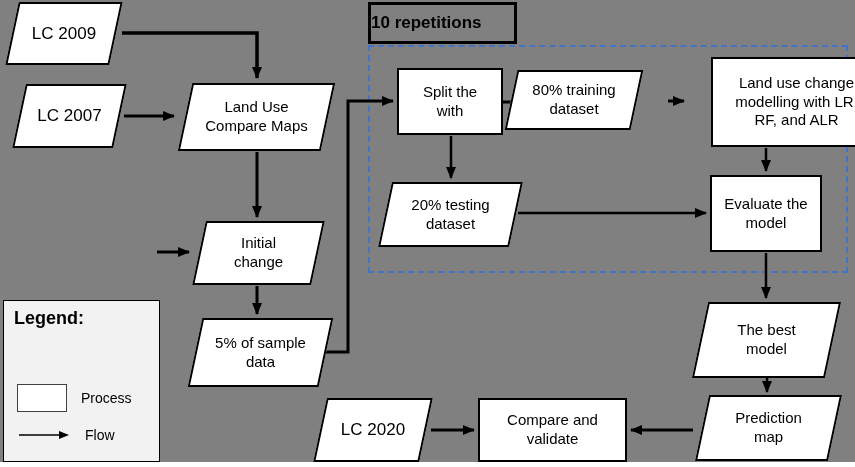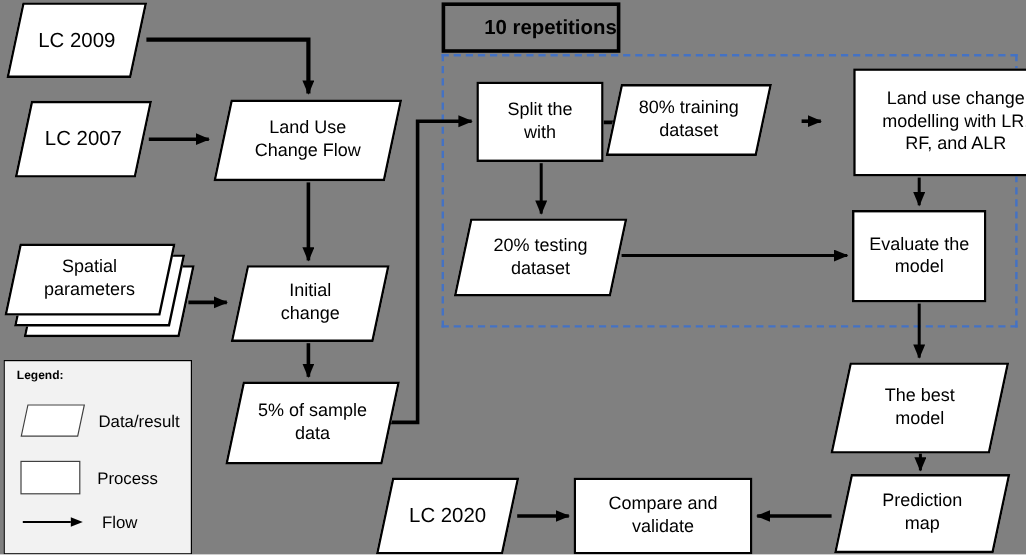--- a/index.html
+++ b/index.html
@@ -28,29 +28,29 @@
   
   .label{
     position:absolute;inset:0;display:flex;align-items:center;justify-content:center;
     text-align:center;white-space:pre-line;font-size:15px;line-height:1.25;z-index:4;
   }
   .big .label{font-size:17px;}
   
   .rep-box{
     position:absolute;left:368px;top:2px;width:149px;height:42px;
     border:3px solid #000;box-sizing:border-box;z-index:3;
-    display:flex;align-items:center;justify-content:flex-end;
+    display:flex;align-items:center;justify-content:flex-start;
     font-weight:bold;font-size:17px;
   }
   
   .legend{
     position:absolute;left:3px;top:300px;width:157px;height:162px;
     background:#f2f2f2;border:1px solid #000;box-sizing:border-box;z-index:3;
   }
-  .legend-title{position:absolute;left:10px;top:7px;font-weight:bold;font-size:10px;}
+  .legend-title{position:absolute;left:10px;top:7px;font-weight:bold;font-size:18px;}
   .legend-item{position:absolute;left:13px;display:flex;align-items:center;}
   .legend-shape-para{
     width:48px;height:27px;background:#fff;border:1.5px solid #404040;
     box-sizing:border-box;transform:skewX(-12deg);margin-left:3px;
   }
   .legend-shape-rect{
     width:50px;height:28px;background:#fff;border:1.5px solid #404040;box-sizing:border-box;
   }
   .legend-label{margin-left:14px;font-size:14px;}
   .legend-arrow-line{display:block;}
@@ -97,30 +97,23 @@
   </div>
 
   <div class="node big" style="left:12px;top:84px;width:115px;height:64px">
     <div class="pshape"></div>
     <div class="label">LC 2007</div>
   </div>
 
   <div class="node" style="left:178px;top:83px;width:157px;height:68px">
     <div class="pshape"></div>
     <div class="label">Land Use
-Change Flow</div>
+Compare Maps</div>
   </div>
 
-  <div class="node" style="left:3px;top:203px;width:162px;height:80px">
-    <div class="pstack" style="left:23px;top:18px;width:130px;height:60px"></div>
-    <div class="pstack" style="left:15px;top:9px;width:130px;height:60px"></div>
-    <div class="pstack" style="left:7px;top:0;width:130px;height:60px"></div>
-    <div class="label" style="left:0;top:0;width:143px;height:60px">Spatial
-parameters</div>
-  </div>
 
   <div class="node" style="left:192px;top:221px;width:133px;height:64px">
     <div class="pshape"></div>
     <div class="label">Initial
 change</div>
   </div>
 
   <div class="node" style="left:188px;top:318px;width:145px;height:69px">
     <div class="pshape"></div>
     <div class="label">5% of sample
@@ -172,24 +165,20 @@
 model</div>
   </div>
 
   <div class="node proc" style="left:478px;top:398px;width:149px;height:64px">
     <div class="label">Compare and
 validate</div>
   </div>
 
   <div class="legend">
     <div class="legend-title">Legend:</div>
-    <div class="legend-item" style="top:36px">
-      <span class="legend-shape-para"></span>
-      <span class="legend-label">Data/result</span>
-    </div>
     <div class="legend-item" style="top:83px">
       <span class="legend-shape-rect"></span>
       <span class="legend-label">Process</span>
     </div>
     <div class="legend-item" style="top:126px">
       <span>
         <svg class="legend-arrow-line" width="54" height="12" viewBox="0 0 54 12">
           <path d="M2,6 H42" stroke="#000" stroke-width="1.6" fill="none"></path>
           <path d="M42,2 L52,6 L42,10 Z" fill="#000"></path>
         </svg>

